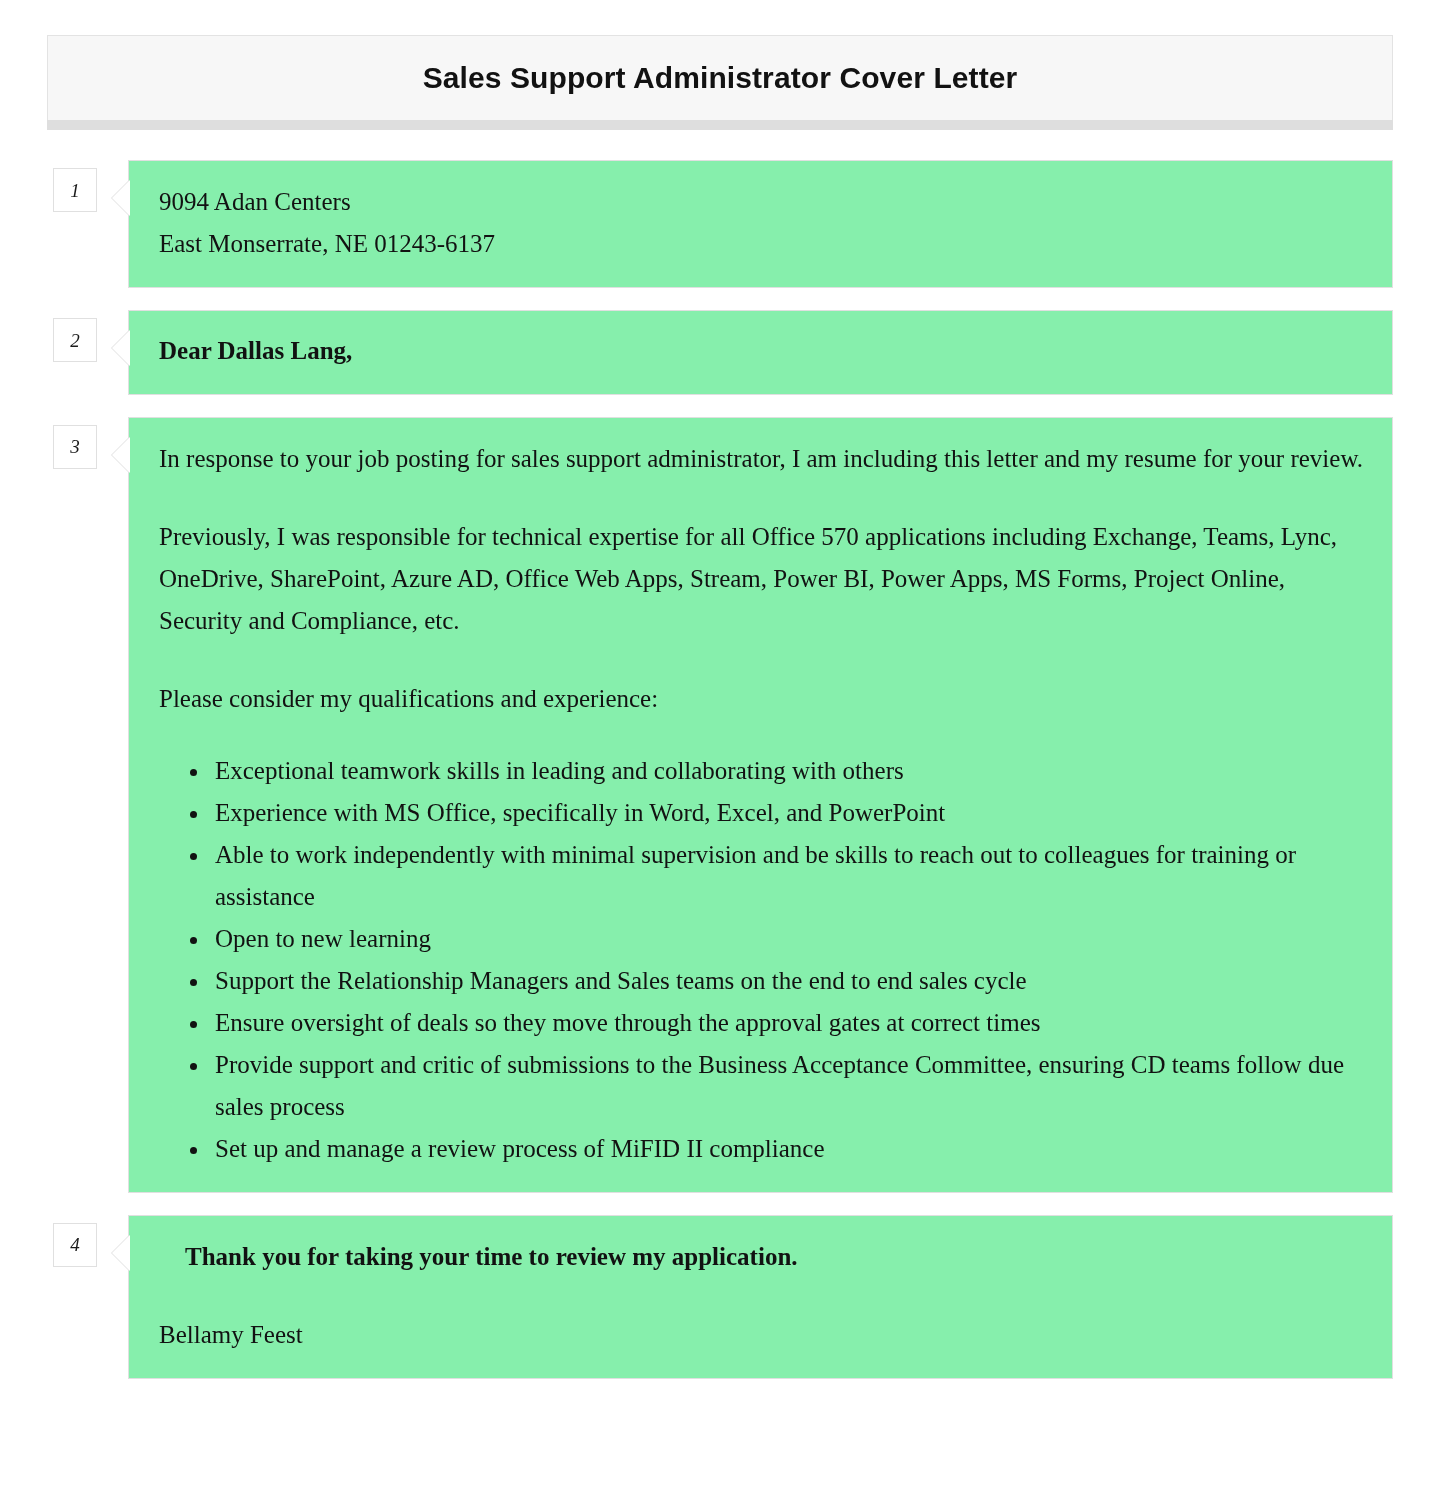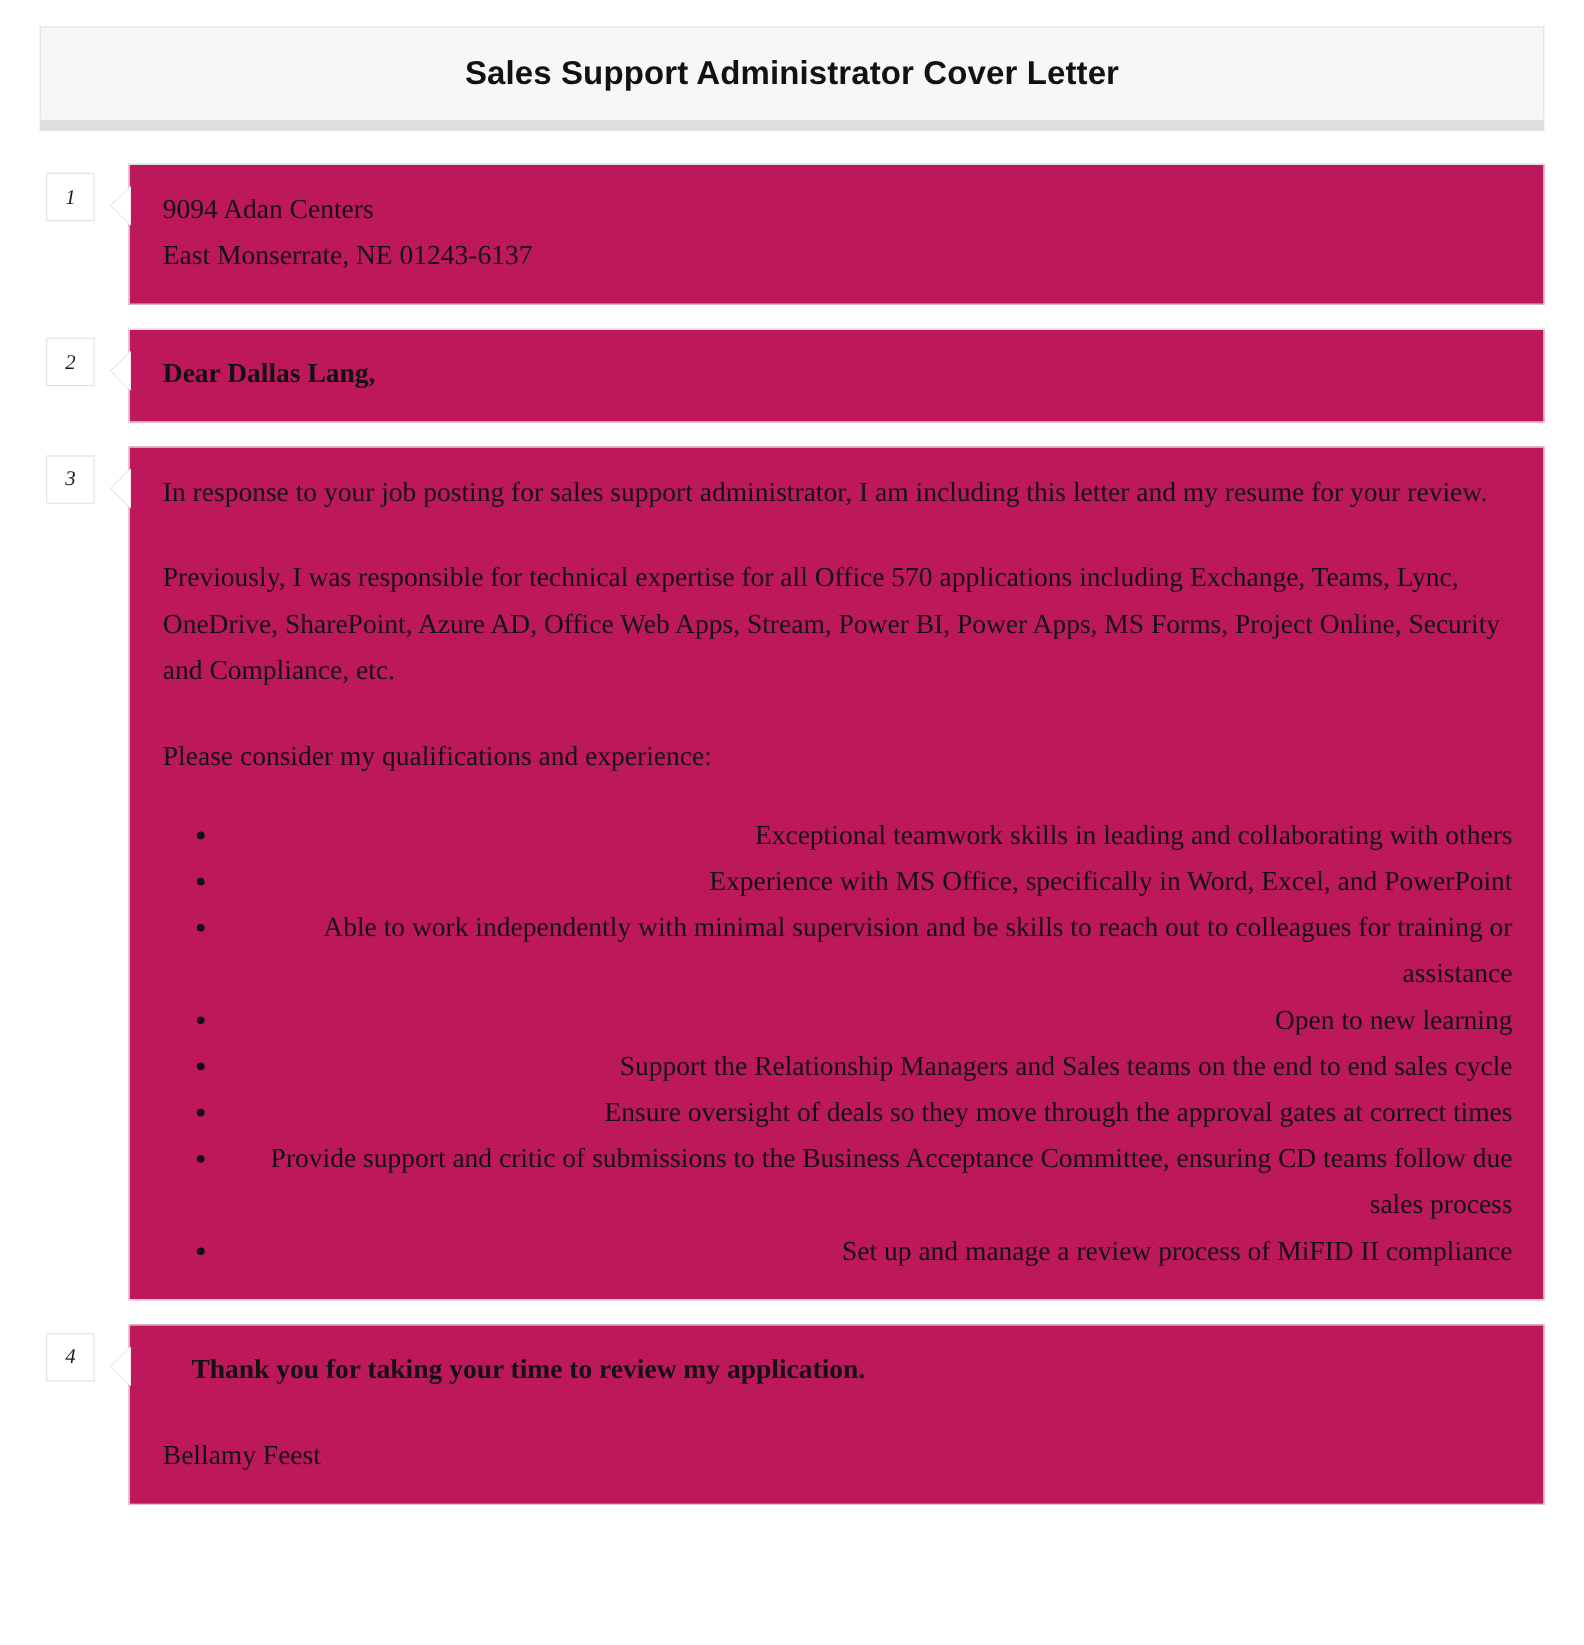--- a/index.html
+++ b/index.html
@@ -11,21 +11,21 @@
     width: 1440px;
     min-height: 1495px;
     font-family: "Liberation Serif", "DejaVu Serif", serif;
     color: #111111;
     -webkit-font-smoothing: antialiased;
   }
 
   .page {
     width: 1440px;
     position: relative;
-    padding: 0;
+    padding: 11px;
     box-sizing: border-box;
   }
 
   
   .header-wrap {
     margin: 24px 36px 0 36px;
     border-bottom: 10px solid #dedede;
   }
   .header-card {
     background: #f7f7f7;
@@ -73,21 +73,21 @@
     font-style: italic;
     font-size: 19px;
     color: #1a1a1a;
     line-height: 1;
   }
 
   .bubble {
     position: relative;
     margin-left: 81px;
     border: 1px solid #e0e0e0;
-    background: #be185d;
+    background: #86efac;
     box-sizing: border-box;
     padding: 20px 28px 22px 30px;
   }
 
   
   .notch-outer,
   .notch-inner {
     position: absolute;
     width: 0;
     height: 0;
@@ -125,21 +125,20 @@
   }
   .para.bold {
     font-weight: bold;
     margin-left: 26px;
   }
 
   ul.bullets {
     margin: 30px 0 0 0;
     padding-left: 52px;
     list-style-type: disc;
-    text-align: right;
   }
   ul.bullets li {
     font-size: 25px;
     line-height: 1.68;
     color: #121212;
     margin: 0;
     padding-left: 4px;
   }
 
   .addr-line { font-size: 25px; line-height: 1.68; color: #121212; }

